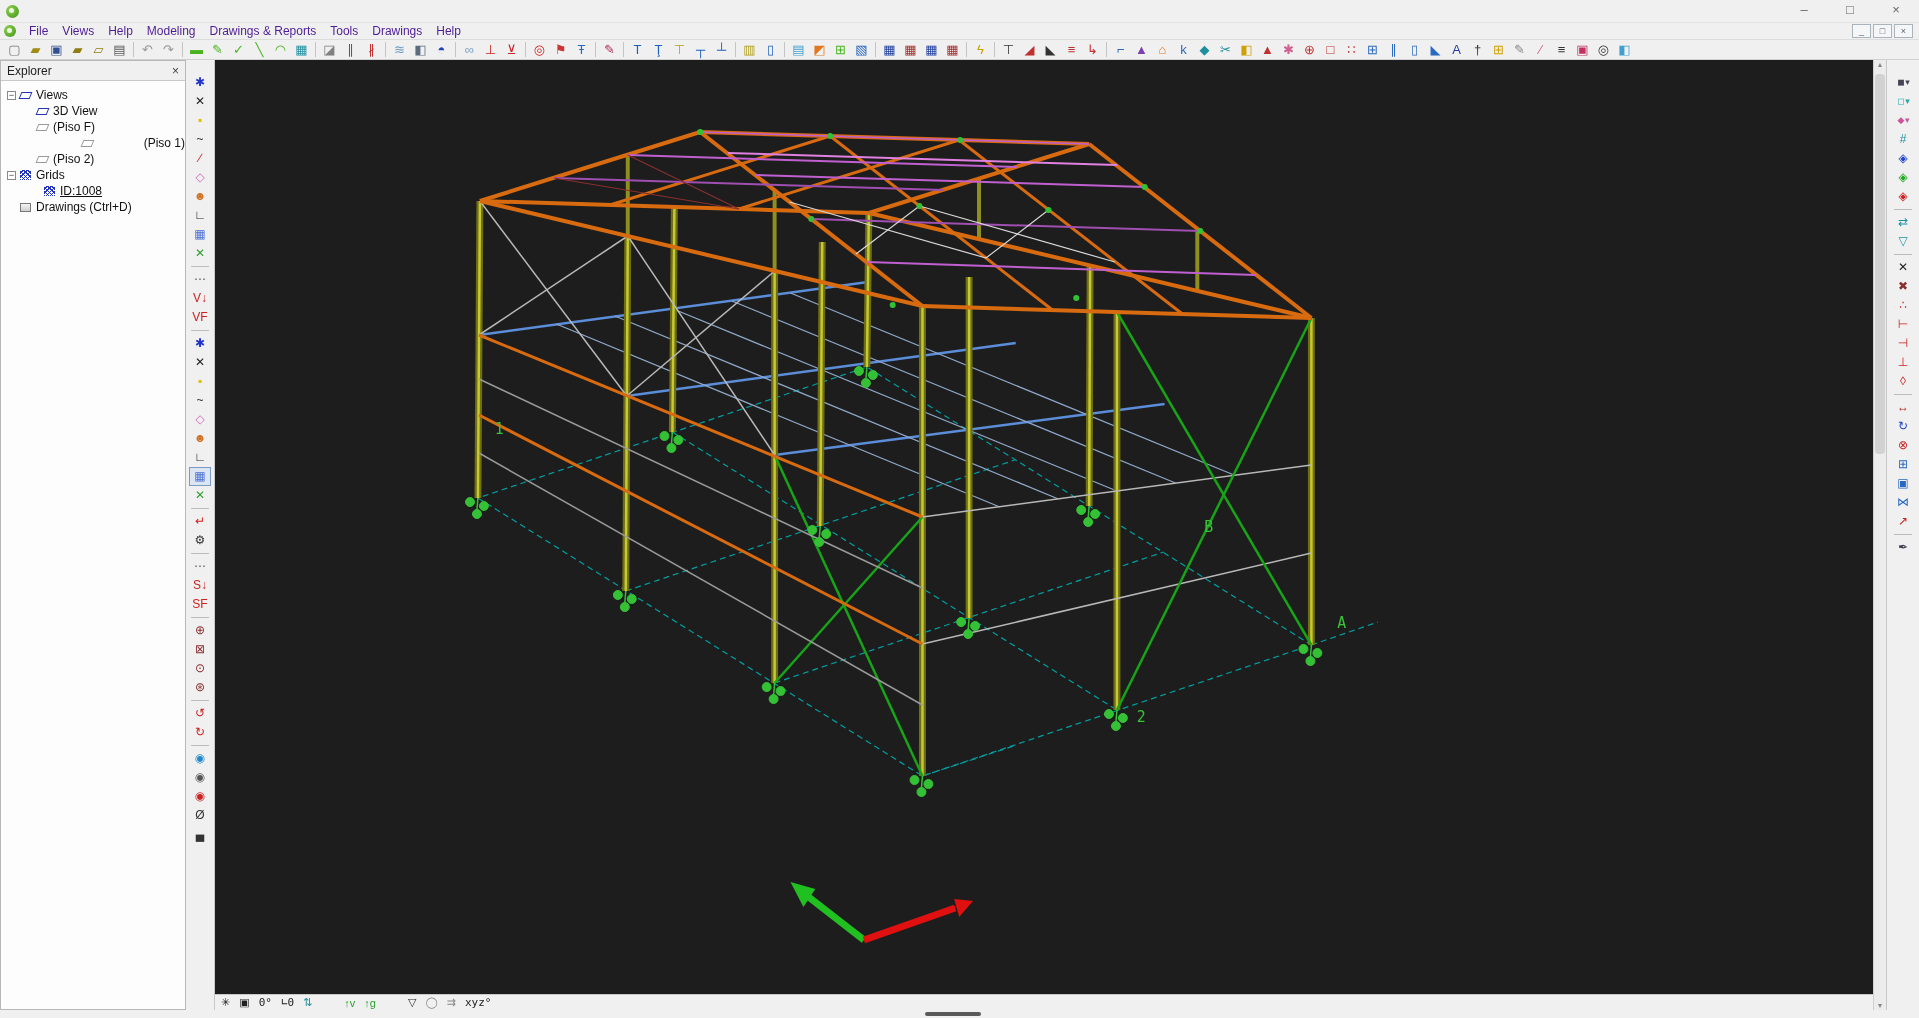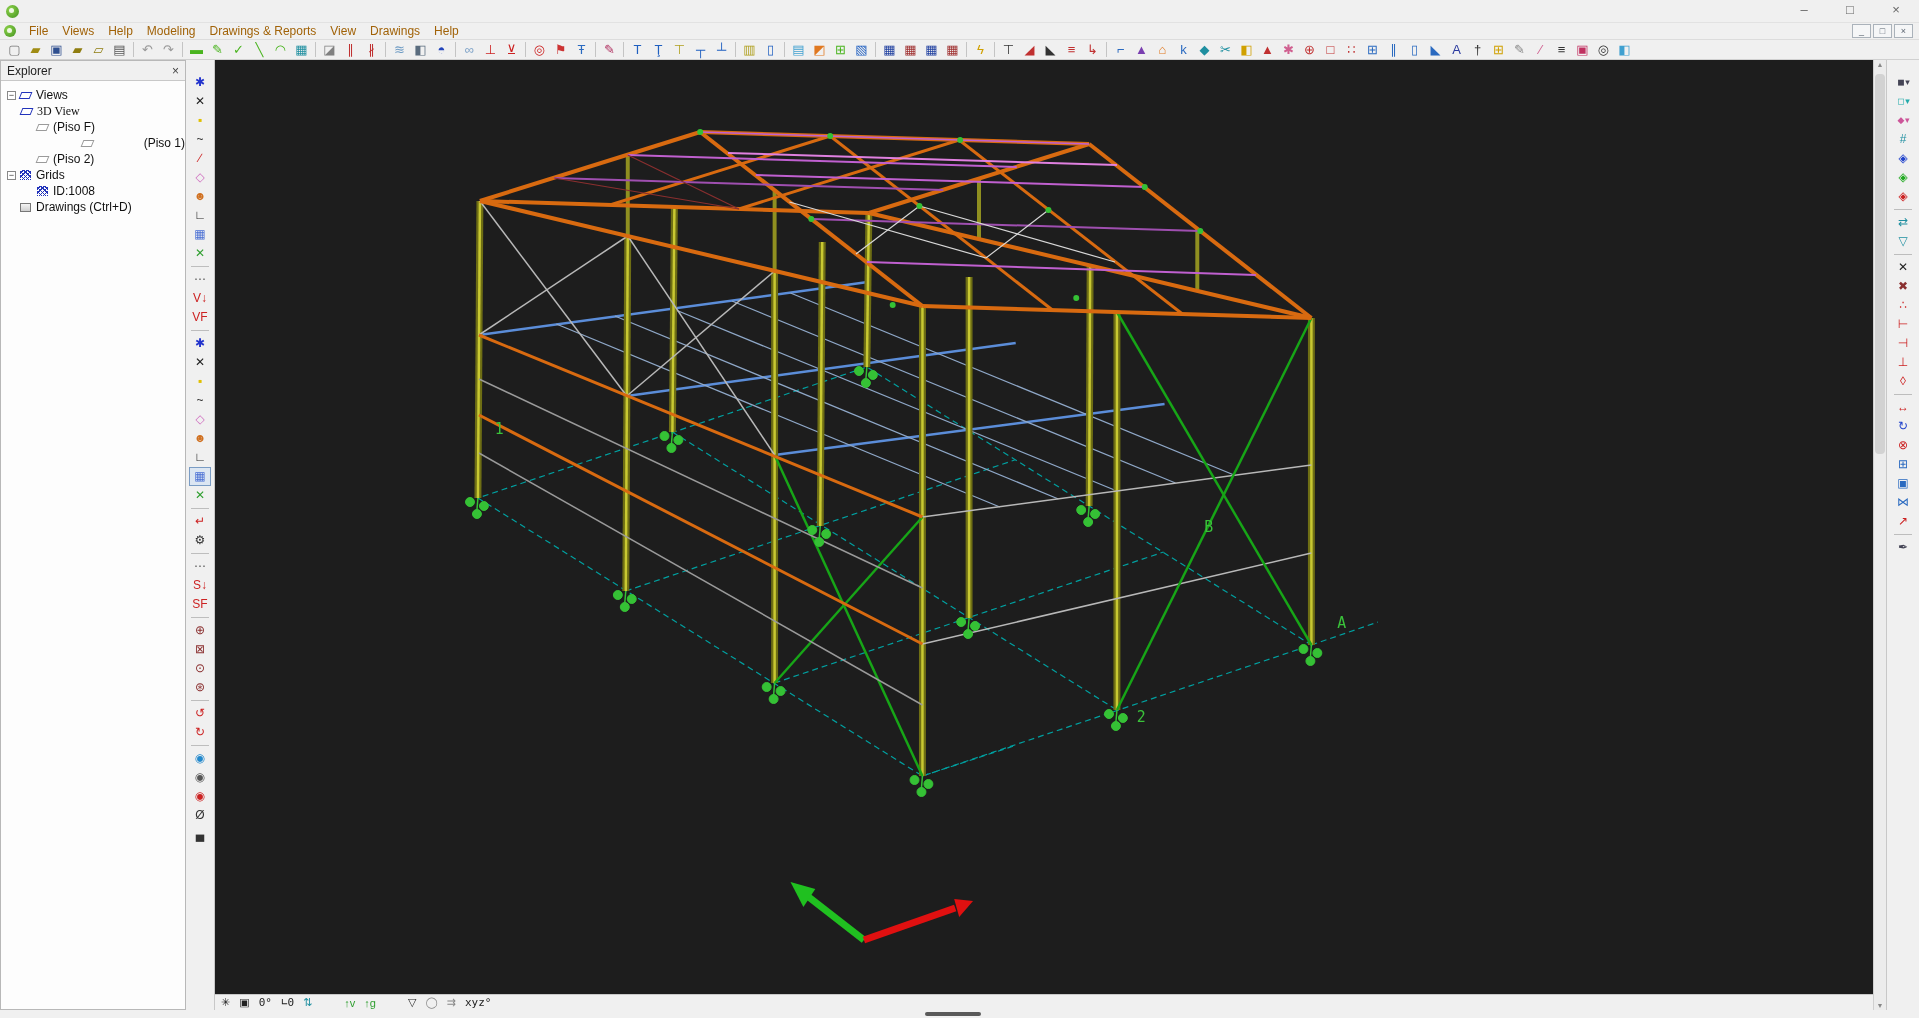--- a/index.html
+++ b/index.html
@@ -10,21 +10,21 @@
   .titlebar { height:22px; background:#f0f0f0; display:flex; align-items:center; padding-left:6px; flex:0 0 auto; }
   .appicon { width:13px; height:13px; border-radius:50%; background:radial-gradient(circle at 35% 35%, #8fd44a, #3f8f1f); display:inline-block; position:relative; flex:0 0 auto; }
   .appicon::after { content:""; position:absolute; left:3px; top:3px; width:5px; height:5px; border-radius:50%; background:rgba(255,255,255,.85); }
   .title-text { font-size:12px; color:#8a8a8a; margin-left:6px; white-space:nowrap; }
   .winbtns { margin-left:auto; display:flex; }
   .winbtn { width:46px; height:22px; text-align:center; line-height:20px; font-size:13px; color:#666; cursor:default; }
 
   
   .menubar { height:17px; display:flex; align-items:center; padding-left:4px; border-top:1px solid #e2e2e2; flex:0 0 auto; }
   .menubar .appicon { width:12px; height:12px; margin-right:6px; }
-  .menu-item { font-size:12px; color:#a16207; padding:0 7px; white-space:nowrap; }
+  .menu-item { font-size:12px; color:#4c1d95; padding:0 7px; white-space:nowrap; }
   .mdibtns { margin-left:auto; display:flex; gap:2px; padding-right:6px; }
   .mdibtn { width:19px; height:14px; border:1px solid #aab2ba; background:#f5f6f7; color:#5a6470; font-size:9px; line-height:12px; text-align:center; }
 
   
   .toolbar { height:21px; display:flex; align-items:center; padding:0 4px; border-top:1px solid #dcdcdc; border-bottom:1px solid #d0d0d0; flex:0 0 auto; overflow:hidden; }
   .tbi { width:21px; height:19px; font-size:13px; line-height:19px; text-align:center; flex:0 0 auto; cursor:default; }
   .toolbar .sep { width:1px; height:15px; background:#c4c4c4; margin:0 3px; flex:0 0 auto; }
 
   
   .main { flex:1 1 auto; display:flex; min-height:0; }
@@ -86,21 +86,21 @@
 
   <div class="menubar">
     <span class="appicon"></span>
     <nav style="display:flex">
 
     <span class="menu-item">File</span>
         <span class="menu-item">Views</span>
         <span class="menu-item">Help</span>
         <span class="menu-item">Modeling</span>
         <span class="menu-item">Drawings &amp; Reports</span>
-        <span class="menu-item">View</span>
+        <span class="menu-item">Tools</span>
         <span class="menu-item">Drawings</span>
         <span class="menu-item">Help</span>
       </nav>
     <div class="mdibtns">
       <span class="mdibtn">_</span>
       <span class="mdibtn">□</span>
       <span class="mdibtn">×</span>
     </div>
   </div>
 
@@ -202,21 +202,21 @@
         <span class="exp-title">Explorer</span>
         <span class="exp-close">×</span>
       </div>
       <div class="tree">
 
       <div class="tree-row ic-views" style="padding-left: 6px;">
             <span class="exp">−</span>
             <span class="ticon"></span>
             <span class="tlabel">Views</span>
           </div>
-          <div class="tree-row ic-view-active" style="padding-left: 7px; font-family: Liberation Serif, serif;">
+          <div class="tree-row ic-view-active" style="padding-left: 23px;">
             <span class="exp"></span>
             <span class="ticon"></span>
             <span class="tlabel">3D View</span>
           </div>
           <div class="tree-row ic-view" style="padding-left: 23px;">
             <span class="exp"></span>
             <span class="ticon"></span>
             <span class="tlabel">(Piso F)</span>
           </div>
           <div class="tree-row ic-view" style="padding-left: 23px; justify-content: space-between;">
@@ -227,21 +227,21 @@
           <div class="tree-row ic-view" style="padding-left: 23px;">
             <span class="exp"></span>
             <span class="ticon"></span>
             <span class="tlabel">(Piso 2)</span>
           </div>
           <div class="tree-row ic-grid" style="padding-left: 6px;">
             <span class="exp">−</span>
             <span class="ticon"></span>
             <span class="tlabel">Grids</span>
           </div>
-          <div class="tree-row ic-grid" style="padding-left: 23px;">
+          <div class="tree-row ic-grid" style="padding-left: 30px; text-decoration: underline;">
             <span class="exp"></span>
             <span class="ticon"></span>
             <span class="tlabel">ID:1008</span>
           </div>
           <div class="tree-row ic-drawings" style="padding-left: 6px;">
             <span class="exp"></span>
             <span class="ticon"></span>
             <span class="tlabel">Drawings (Ctrl+D)</span>
           </div>
         </div>

